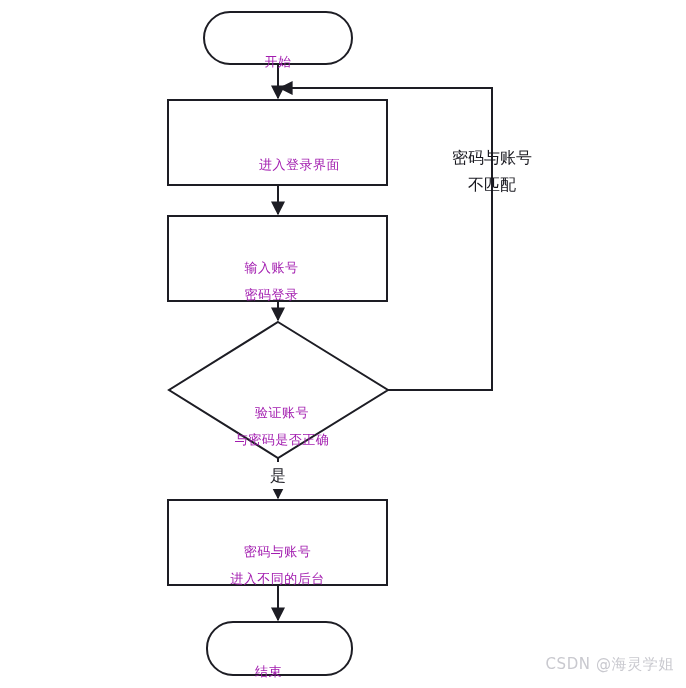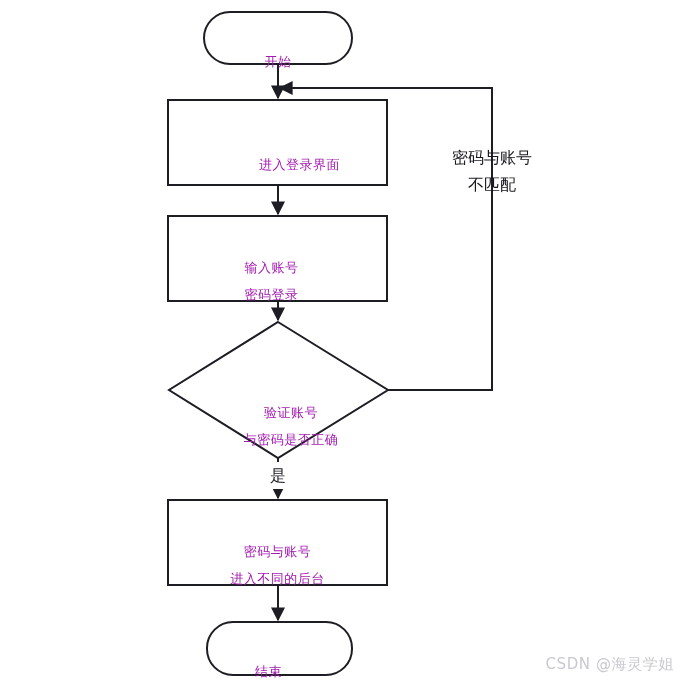--- a/index.html
+++ b/index.html
@@ -87,21 +87,21 @@
   <path d="M 388 390 L 492 390 L 492 88 L 280 88" fill="none" stroke="#1d1d24" stroke-width="2" marker-end="url(#arrow)"></path>
 </svg>
 
 <div class="node-label" style="left:204px; top:25px; width:148px;">开始</div>
 
 <div class="node-label" style="left:168px; top:128px; width:263px;">进入登录界面</div>
 
 <div class="node-label" style="left:168px; top:231px; width:207px;">输入账号
 密码登录</div>
 
-<div class="node-label" style="left:171px; top:376px; width:240px;text-align:center;">验证账号
+<div class="node-label" style="left:162px; top:376px; width:240px;text-align:center;">验证账号
 与密码是否正确</div>
 
 <div class="node-label" style="left:168px; top:515px; width:219px;">密码与账号
 进入不同的后台</div>
 
 <div class="node-label" style="left:207px; top:635px; width:123px;">结束</div>
 
 <div class="edge-label" style="left:254px; top:462px; width:48px; background:#ffffff;">是</div>
 
 <div class="edge-label" style="left:428px; top:144px; width:128px;">密码与账号

